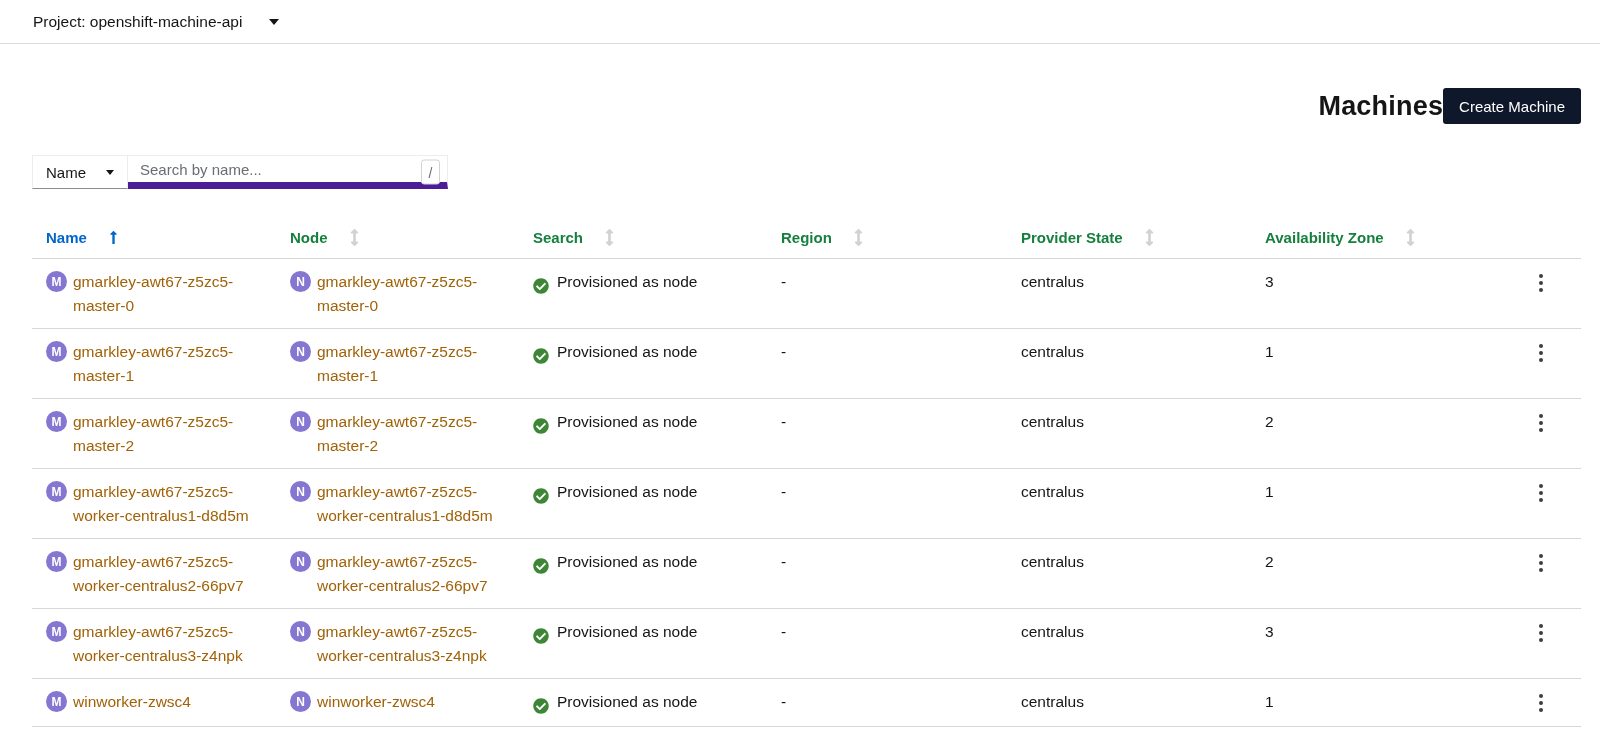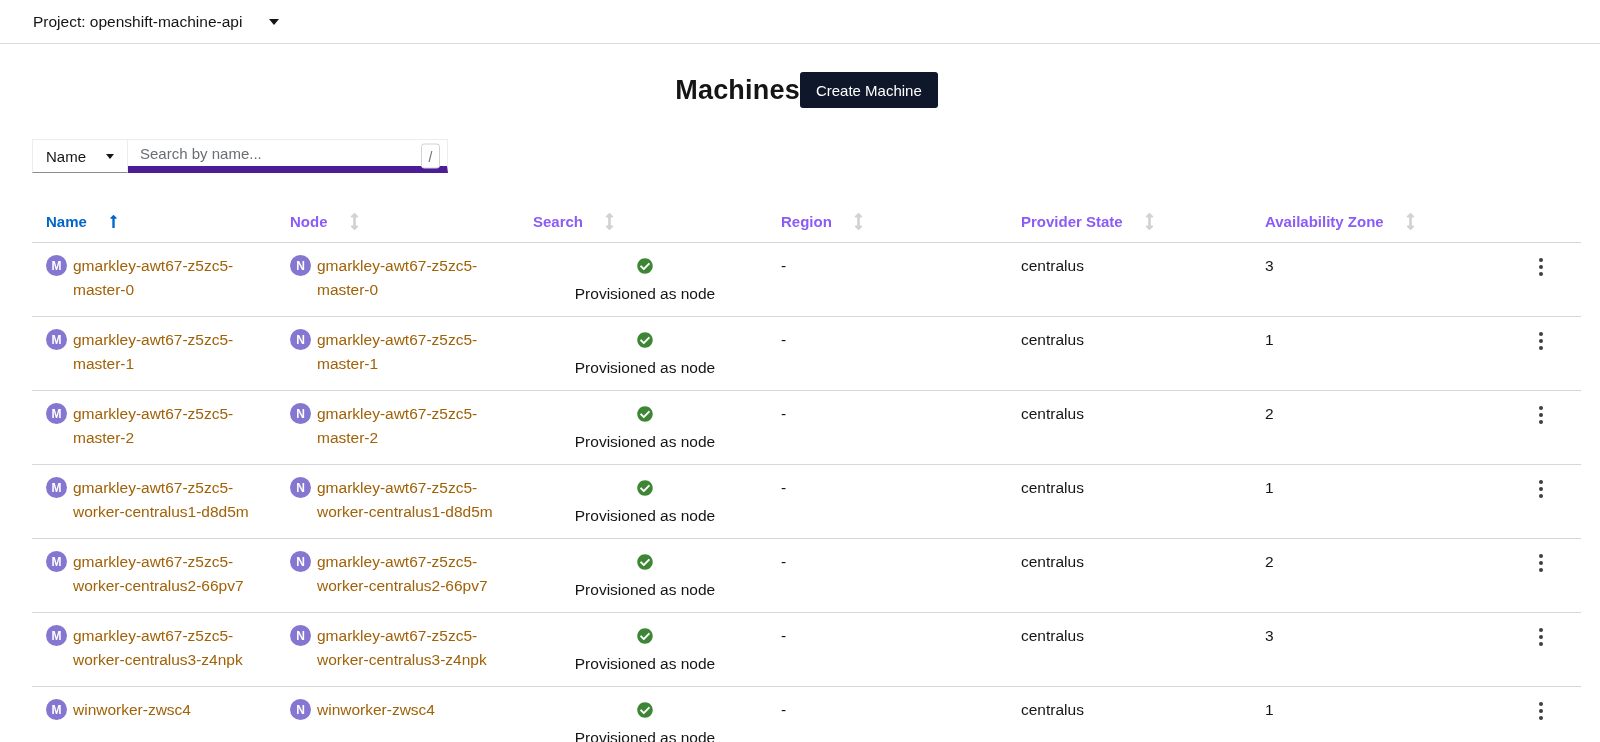--- a/index.html
+++ b/index.html
@@ -25,24 +25,24 @@
     border-left: 5.5px solid transparent;
     border-right: 5.5px solid transparent;
     border-top: 6px solid #151515;
   }
 
   
   .content { padding: 0 19px 0 32px; }
   .content-inner { width: 1549px; }
 
   .page-header {
-    margin-top: 28px;
+    margin-top: 44px;
     display: flex;
     align-items: center;
-    justify-content: center;
+    justify-content: flex-end;
   }
   .page-title { font-size: 27px; font-weight: 600; letter-spacing: 0.2px; }
   .btn-primary {
     height: 36px;
     padding: 0 16px;
     background: #0f172a;
     color: #fff;
     font-size: 15px;
     font-family: "Liberation Sans", sans-serif;
     border: none;
@@ -99,21 +99,21 @@
   }
 
   
   .machines-table { margin-top: 27px; }
   .t-row {
     display: grid;
     grid-template-columns: 244px 243px 248px 240px 244px 245px 1fr;
     border-bottom: 1px solid #d7d7d7;
   }
   .t-head .t-cell { padding: 13px 10px 12px 14px; }
-  .t-head .col-label { font-size: 15px; font-weight: 700; color: #8b5cf6; }
+  .t-head .col-label { font-size: 15px; font-weight: 700; color: #15803d; }
   .t-head .sortable { display: flex; align-items: center; cursor: pointer; }
   .t-head .sorted .col-label { color: #0066cc; }
   .sort-icon { margin-left: 21px; display: inline-flex; }
 
   .t-body .t-cell {
     padding: 11px 10px 10px 14px;
     font-size: 15.5px;
     line-height: 24px;
   }
   .resource-item { display: flex; align-items: flex-start; gap: 6px; }
@@ -130,21 +130,21 @@
   }
   .res-link {
     color: #a16207;
     text-decoration: none;
     max-width: 180px;
     display: inline-block;
     word-break: normal;
     overflow-wrap: break-word;
     cursor: pointer;
   }
-  .phase-item { display: flex; align-items: center; gap: 8px; flex-direction: column; }
+  .phase-item { display: flex; align-items: flex-end; gap: 8px; }
   .phase-icon { flex-shrink: 0; margin-top: 4px; display: inline-flex; }
 
   .kebab-cell { display: flex; justify-content: center; align-items: flex-start; padding-top: 17px; }
   .kebab-btn {
     background: none; border: none; cursor: pointer;
     display: flex; flex-direction: column; align-items: center; gap: 3px;
     padding: 4px 6px;
   }
   .kebab-btn span { width: 4px; height: 4px; border-radius: 50%; background: #3c3f42; display: block; }
 </style>

